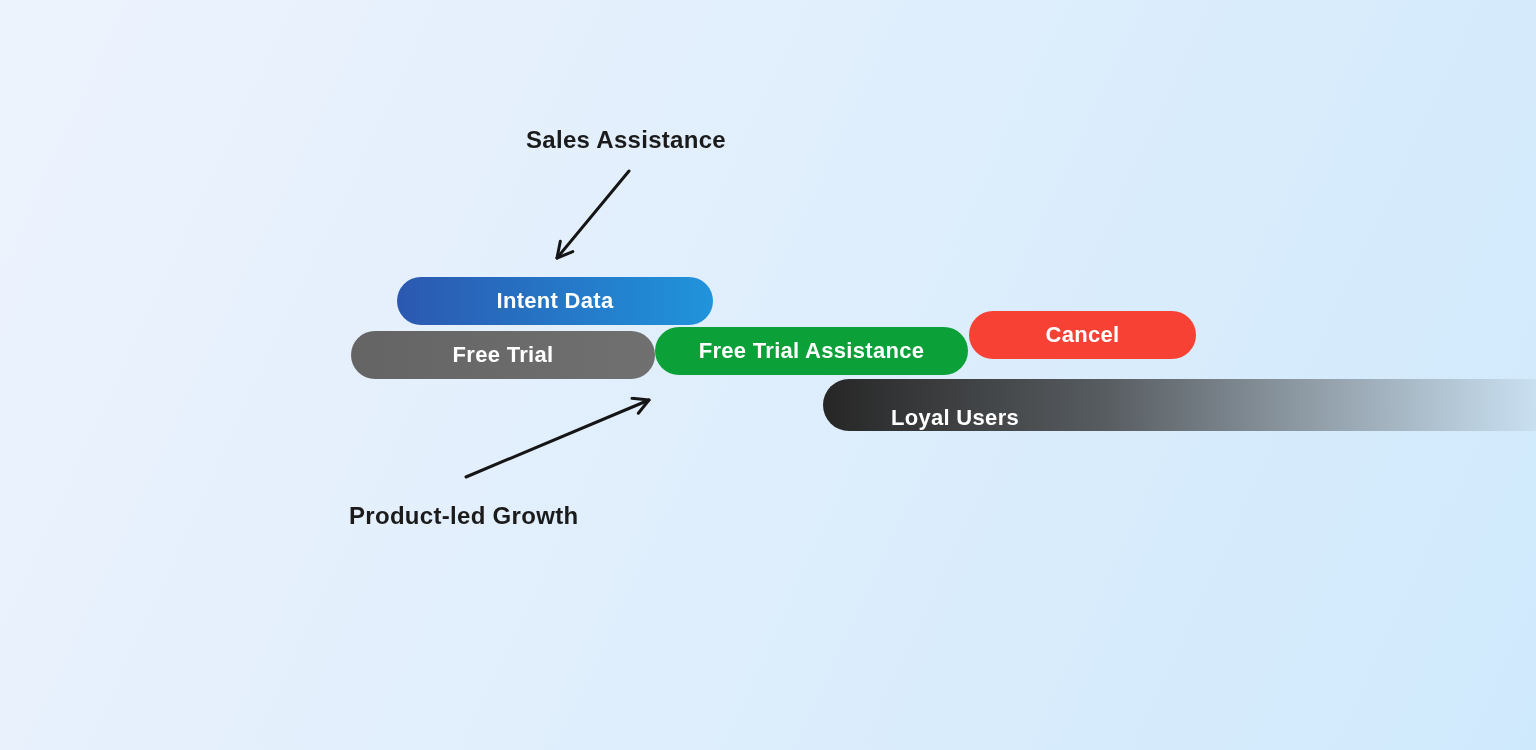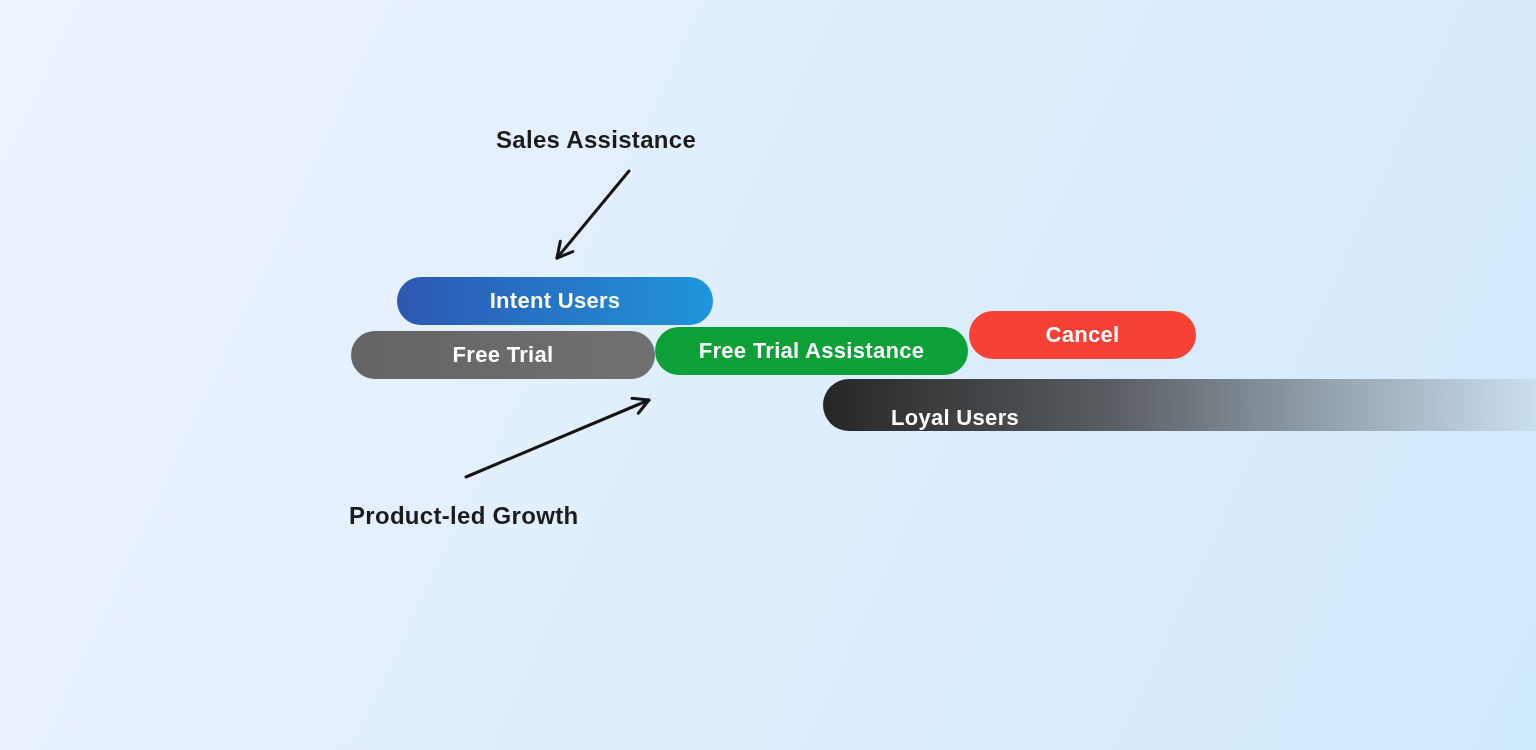--- a/index.html
+++ b/index.html
@@ -16,21 +16,21 @@
     font-family: "Liberation Sans", "DejaVu Sans", sans-serif;
   }
   .annotation-label {
     position: absolute;
     font-size: 24px;
     font-weight: 700;
     color: #1b1b1b;
     letter-spacing: 0.3px;
     white-space: nowrap;
   }
-  .label-sales { left: 496px; top: 126px; width: 260px; text-align: left; }
+  .label-sales { left: 496px; top: 126px; width: 260px; text-align: center; }
   .label-plg   { left: 349px; top: 502px; }
 
   .arrow-layer {
     position: absolute;
     left: 0; top: 0;
     width: 1536px;
     height: 750px;
     pointer-events: none;
   }
 
@@ -100,21 +100,21 @@
     <defs>
       <marker id="open-arrowhead" markerWidth="7.5" markerHeight="7.5" refX="5.8" refY="3.2" orient="auto" markerUnits="strokeWidth">
         <path d="M0.8,0.5 L5.8,3.2 L0.8,5.9" fill="none" stroke="#151515" stroke-width="1" stroke-linecap="round" stroke-linejoin="round"></path>
       </marker>
     </defs>
     <line x1="629" y1="171" x2="557" y2="258" stroke="#151515" stroke-width="3" stroke-linecap="round" marker-end="url(#open-arrowhead)"></line>
     <line x1="466" y1="477" x2="649" y2="400" stroke="#151515" stroke-width="3" stroke-linecap="round" marker-end="url(#open-arrowhead)"></line>
   </svg>
 
   <div class="pill pill-intent">
-    <span>Intent Users</span>
+    <span>Intent Data</span>
   </div>
 
   <div class="pill pill-free-trial">
     <span>Free Trial</span>
   </div>
 
   <div class="pill pill-conversion">
     <span>Free Trial Assistance</span>
   </div>
 

